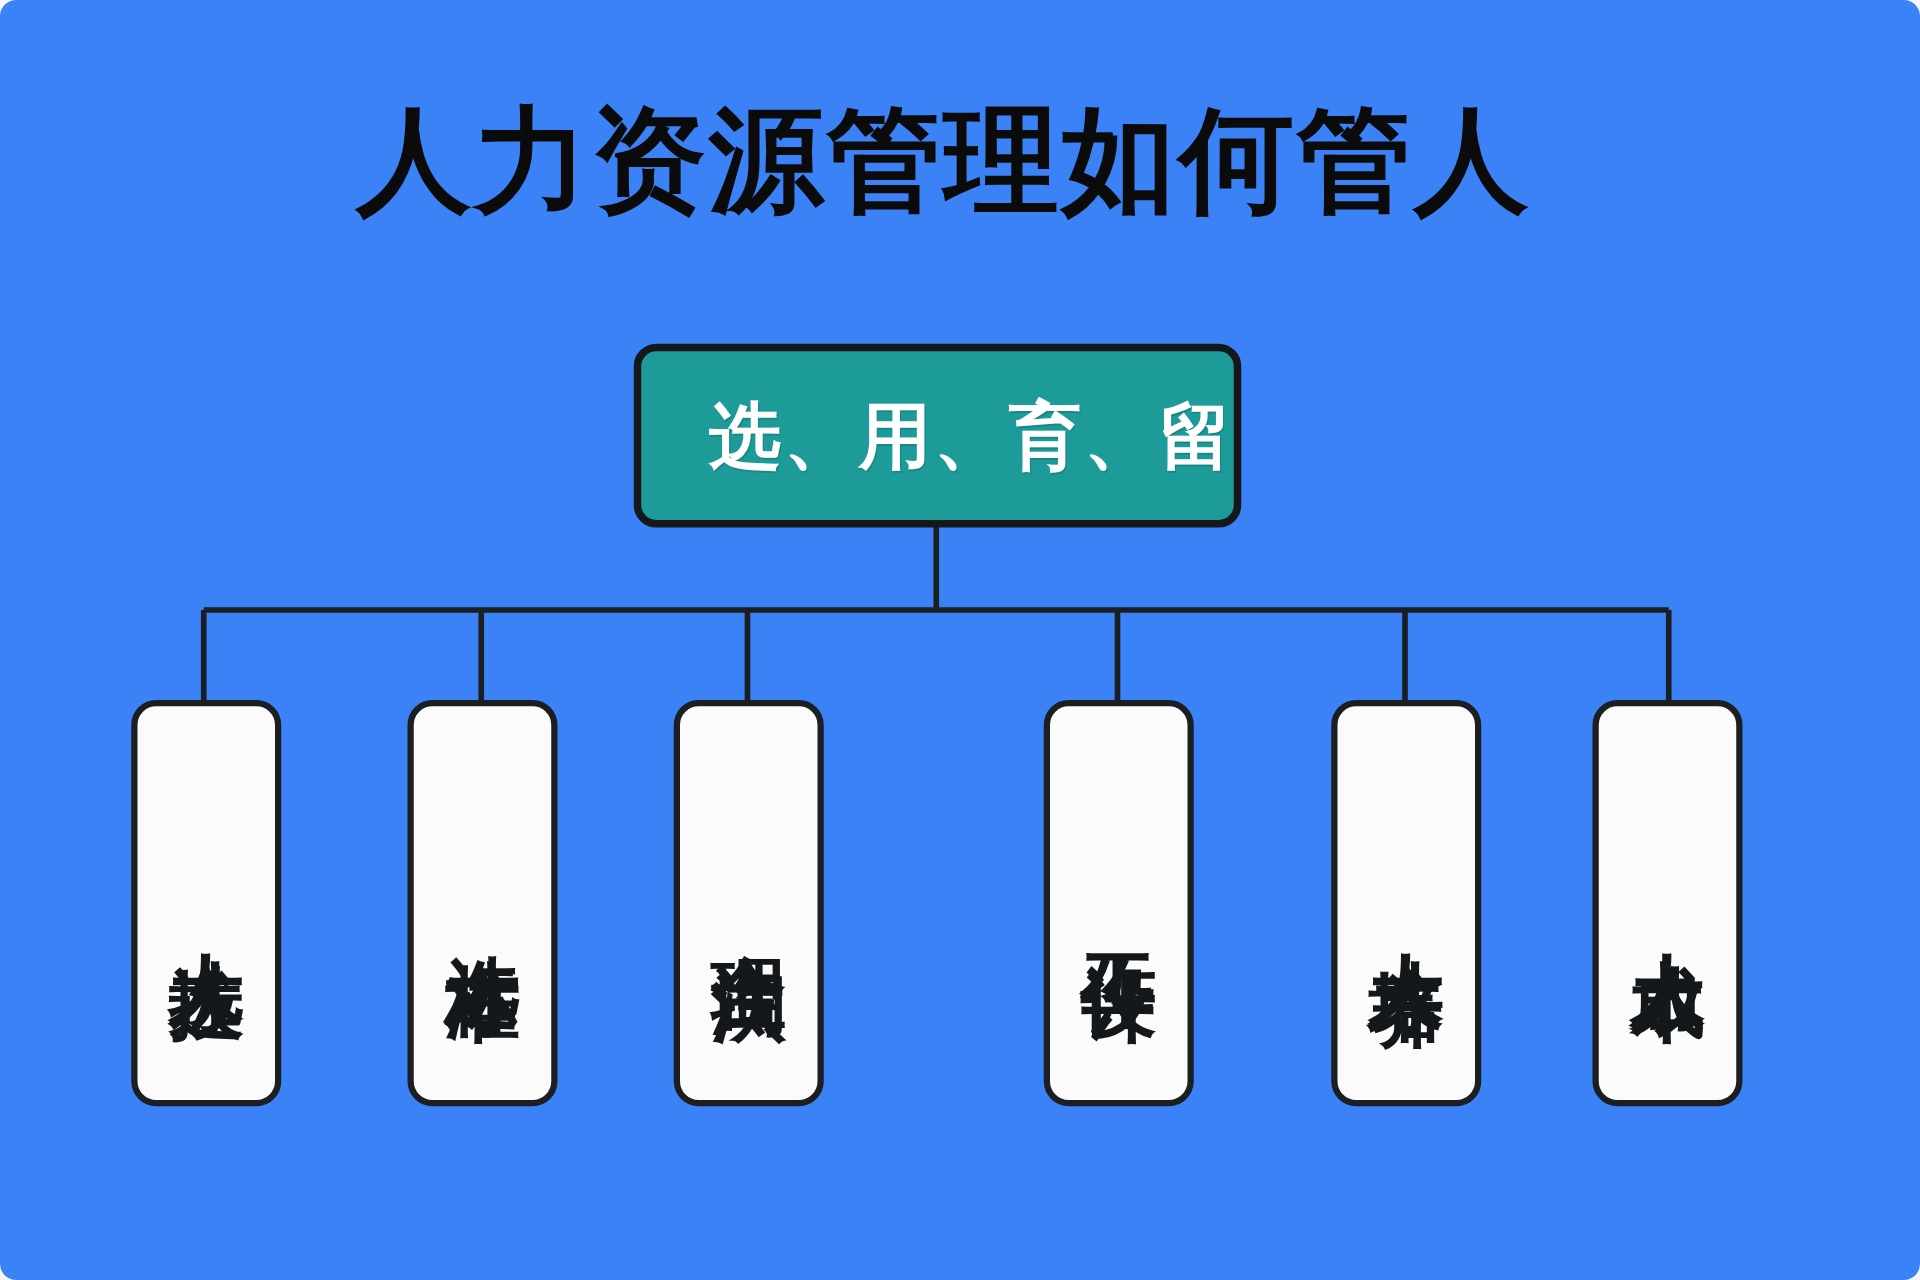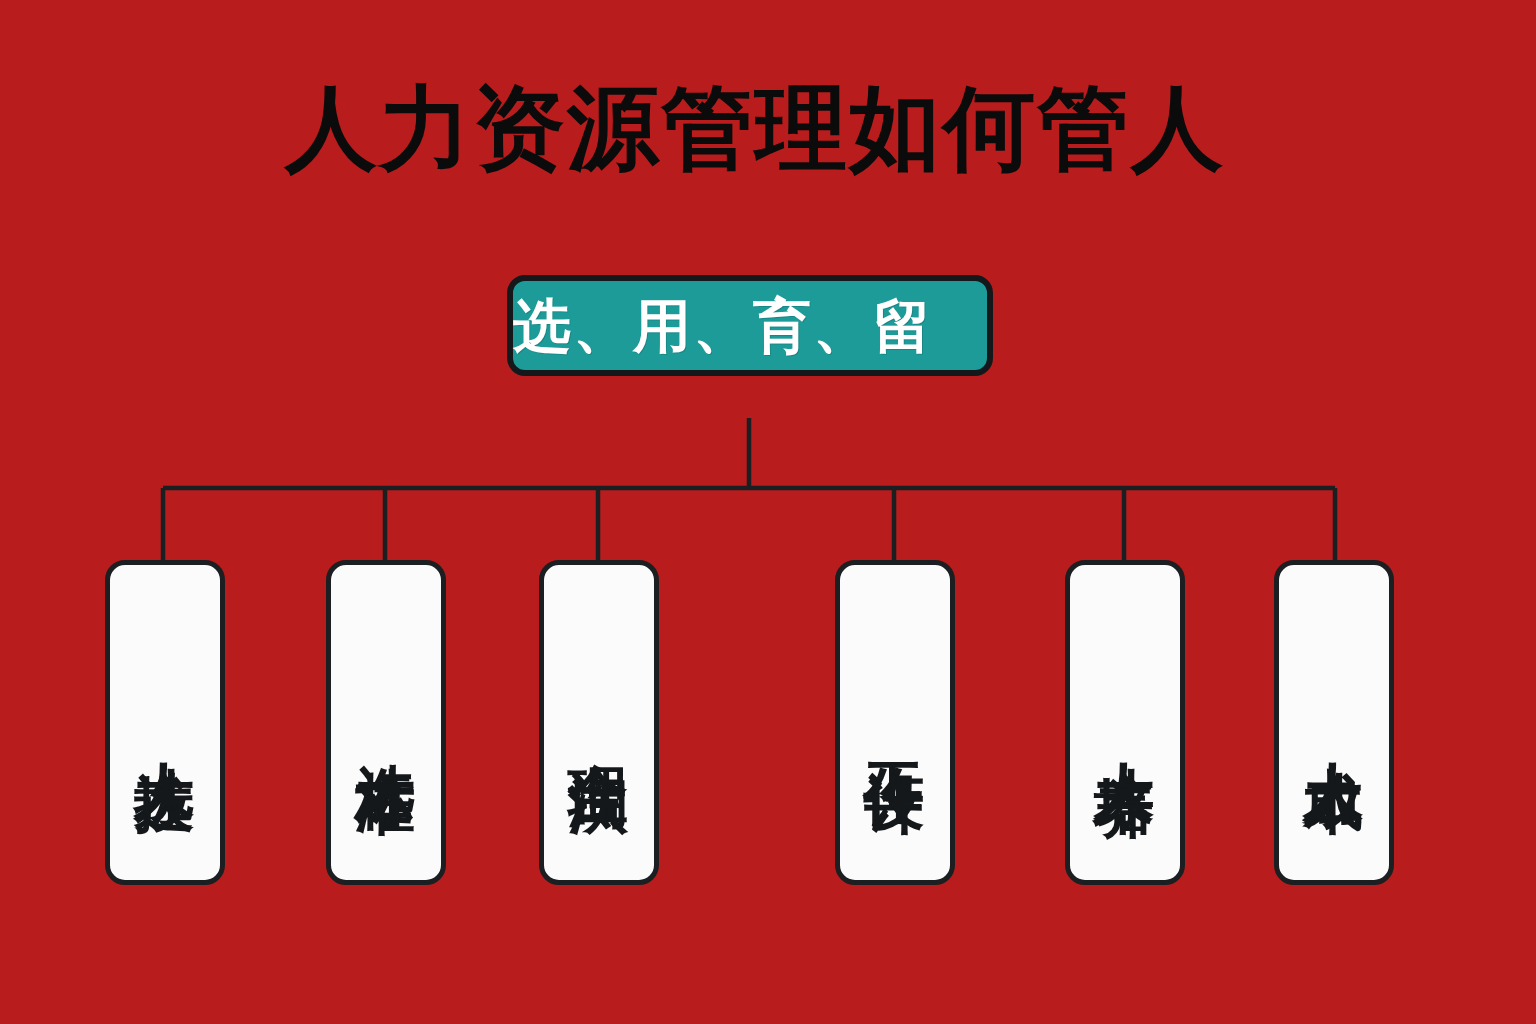--- a/index.html
+++ b/index.html
@@ -11,21 +11,22 @@
     height: 1024px;
     background: #f8f8f8;
     font-family: "Liberation Sans", "DejaVu Sans", sans-serif;
     overflow: hidden;
   }
 
   #stage {
     position: relative;
     width: 1536px;
     height: 1024px;
-    background: #b91c1c;
+    background: #3b82f6;
+    border-radius: 13px;
   }
 
   
   .title {
     position: absolute;
     left: 0;
     top: 74px;
     width: 1536px;
     text-align: center;
     font-size: 92px;
@@ -47,28 +48,28 @@
     height: 1024px;
     pointer-events: none;
   }
 
   
   .root-node {
     position: absolute;
     left: 507px;
     top: 275px;
     width: 486px;
-    height: 101px;
+    height: 147px;
     box-sizing: border-box;
     background: #1c9b99;
     border: 6px solid #14181a;
     border-radius: 18px;
     display: flex;
     align-items: center;
-    justify-content: flex-start;
+    justify-content: flex-end;
   }
   .root-label {
     color: #ffffff;
     font-size: 58px;
     line-height: 60px;
     font-weight: 700;
     letter-spacing: 2px;
     white-space: nowrap;
     font-family: "DejaVu Sans", "Liberation Sans", sans-serif;
     text-shadow: 1px 1px 0 rgba(0,0,0,0.12);

